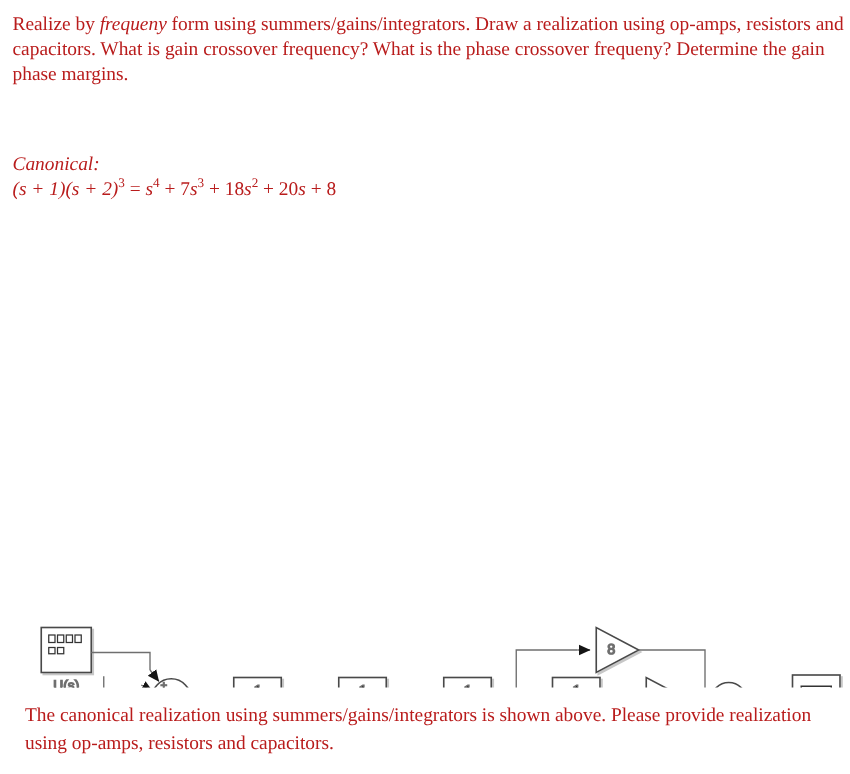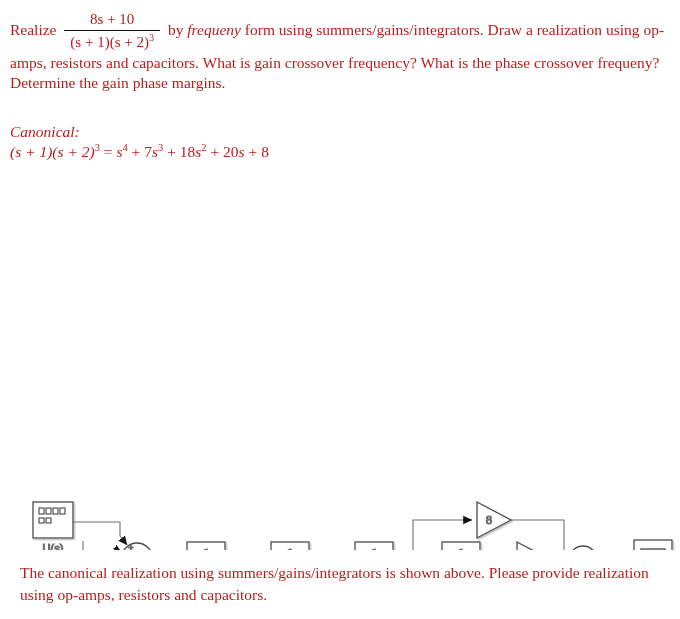--- a/index.html
+++ b/index.html
@@ -85,24 +85,20 @@
     font-size: 11px;
     fill: #2b2b2b;
     text-anchor: middle;
   }
 </style>
 </head>
 <body>
 
 <div class="prose" id="intro-para">
   <span>Realize</span>
-  <span class="frac">
-    <span class="num">8s + 10</span>
-    <span class="den"><span>(s + 1)(s + 2)</span><sup>3</sup></span>
-  </span>
   <span>by</span>
   <span class="it">frequeny</span>
   <span>form using summers/gains/integrators. Draw a realization using op-amps, resistors and capacitors. What is gain crossover frequency? What is the phase crossover frequeny? Determine the gain phase margins.</span>
 </div>
 
 <div class="prose" id="canon-label">Canonical:</div>
 
 <div class="prose" id="canon-eq">
   <span class="it">(s + 1)(s + 2)</span><sup>3</sup>
   <span>=</span>

